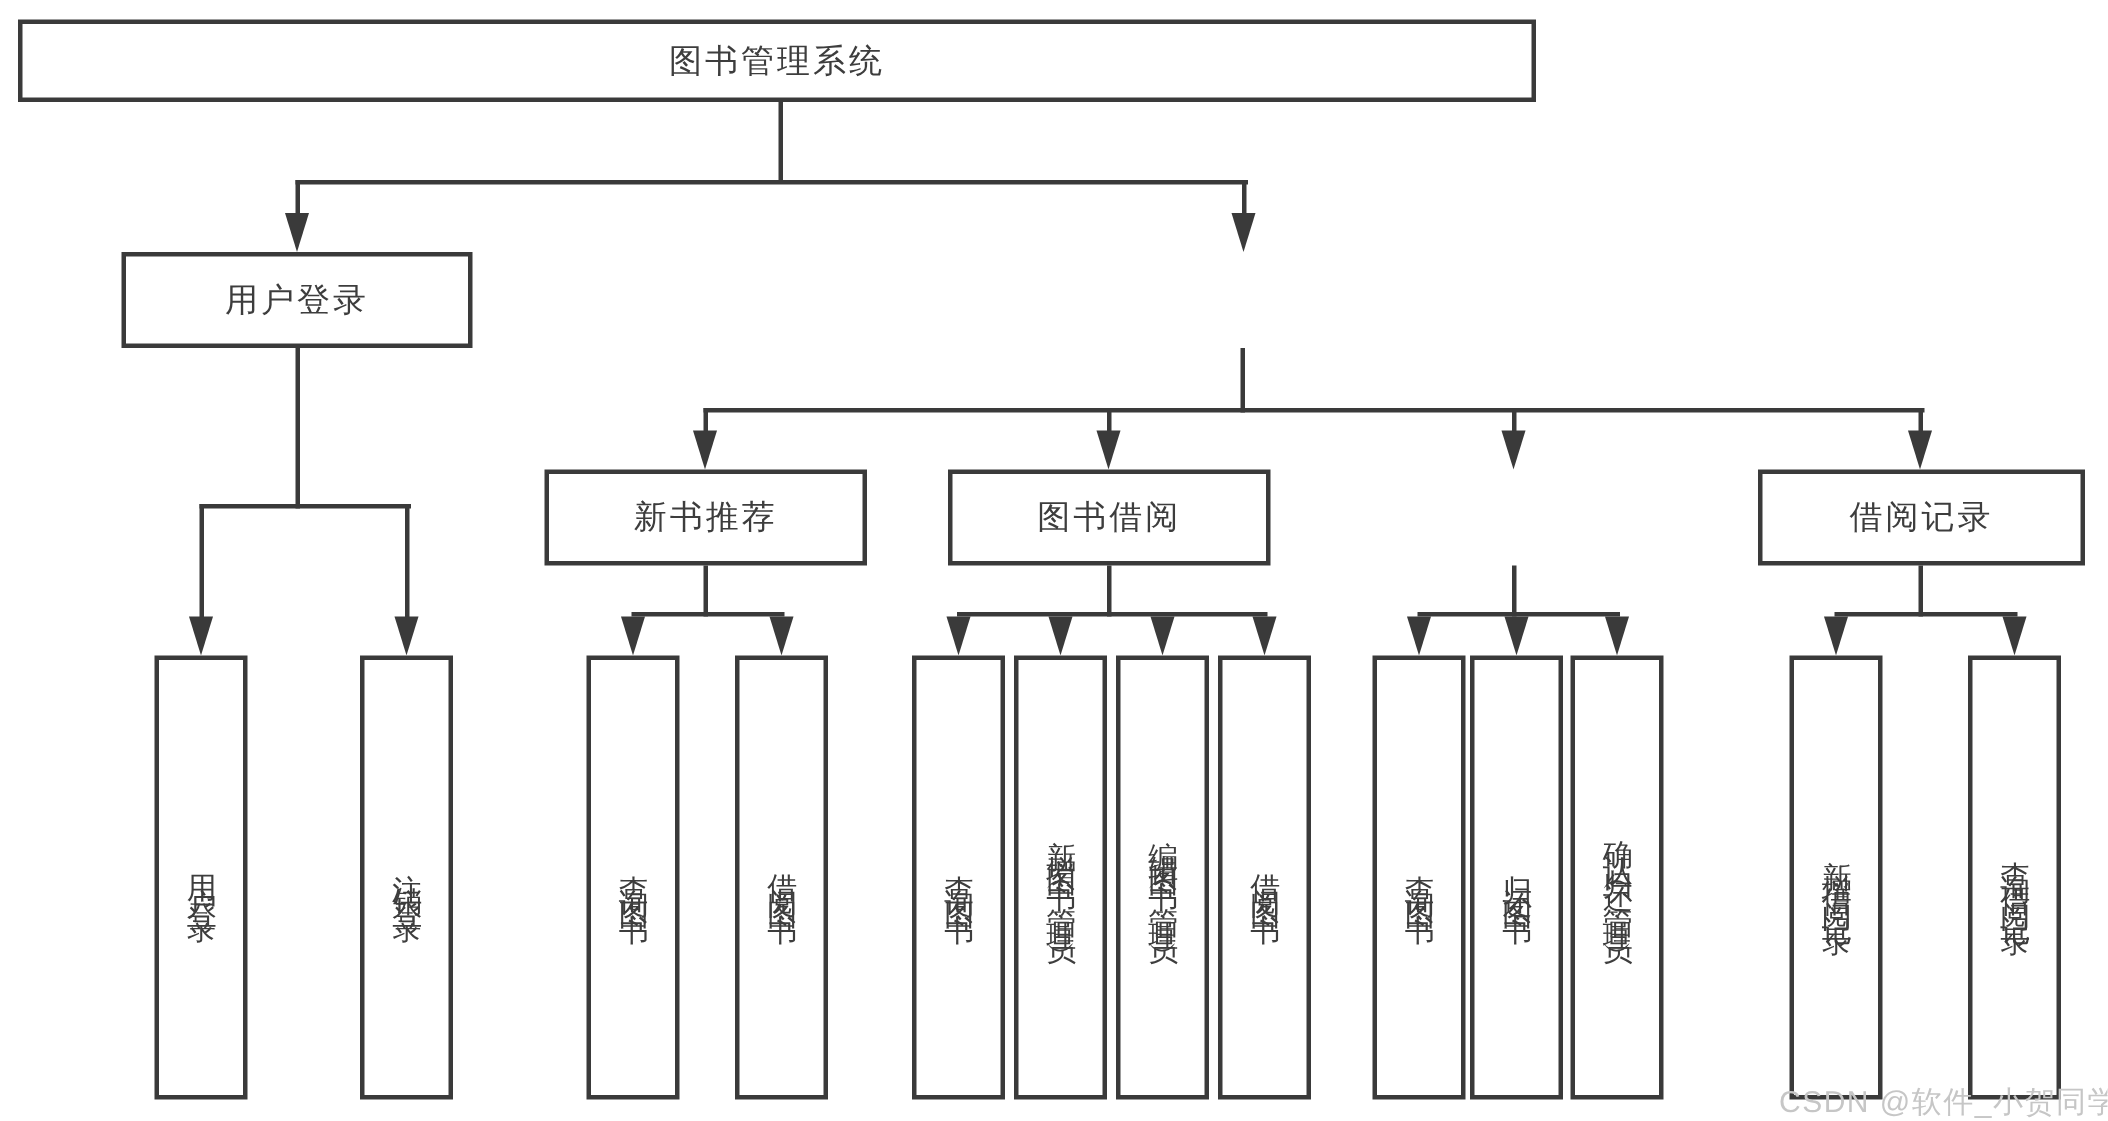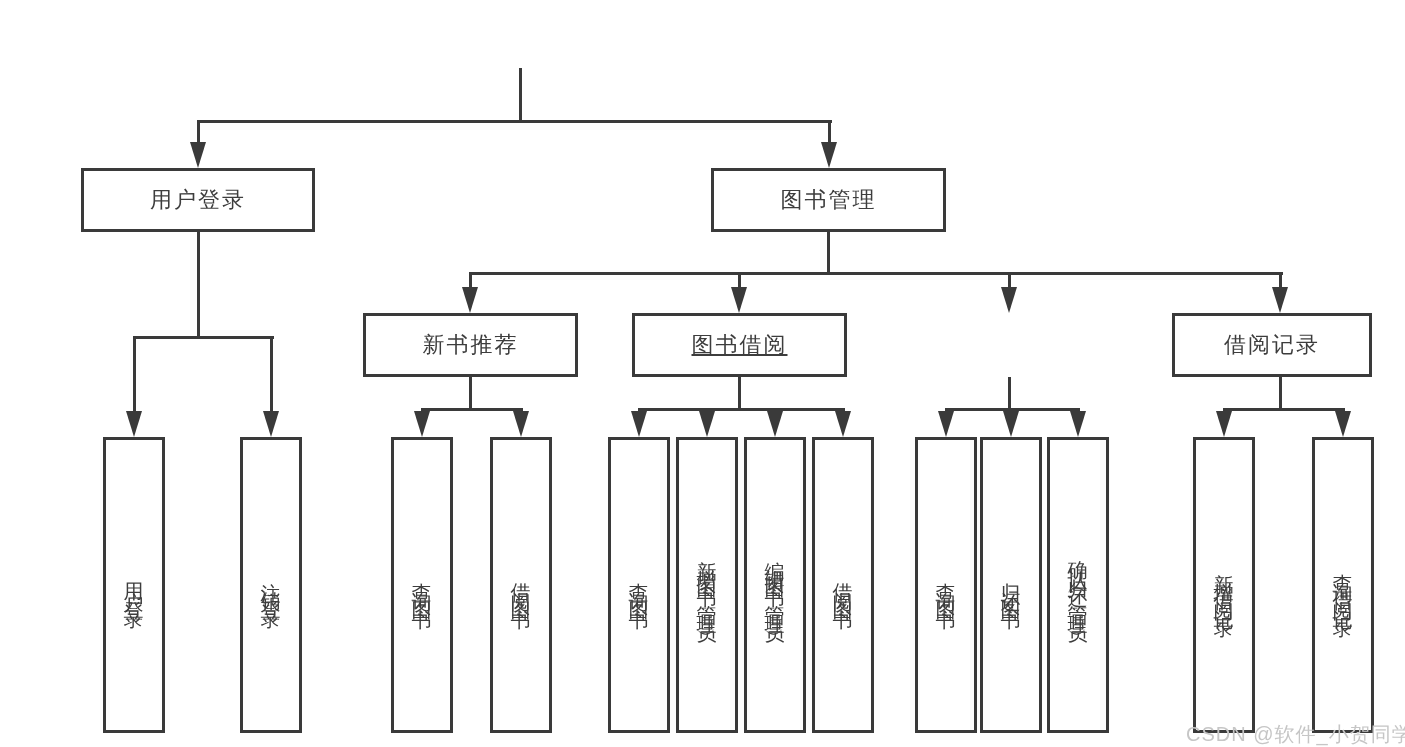--- a/index.html
+++ b/index.html
@@ -27,35 +27,35 @@
          border-top:26px solid var(--line);}
 
   .watermark{position:absolute;left:1186px;top:721px;font-size:20px;
              color:var(--watermark);letter-spacing:1px;white-space:nowrap;z-index:5;}
 </style>
 </head>
 <body>
 
 <div class="canvas">
 
+  <div class="node" style="left:12px;top:13px;width:1012px;height:55px;">
+    <span>图书管理系统</span>
+  </div>
 
   <div>
     <div class="v" style="left:519px;top:68px;height:52px;"></div>
     <div class="h" style="left:197px;top:120px;width:635px;"></div>
     <div class="v" style="left:197px;top:120px;height:24px;"></div>
     <div class="arrow" style="left:190px;top:142px;"></div>
     <div class="v" style="left:828px;top:120px;height:24px;"></div>
     <div class="arrow" style="left:821px;top:142px;"></div>
   </div>
 
   <div class="node" style="left:81px;top:168px;width:234px;height:64px;">
     <span>用户登录</span>
-  </div>
-  <div class="node" style="left:711px;top:168px;width:235px;height:64px;">
-    <span>图书管理</span>
   </div>
 
   <div>
     <div class="v" style="left:197px;top:232px;height:107px;"></div>
     <div class="h" style="left:133px;top:336px;width:141px;"></div>
     <div class="v" style="left:133px;top:336px;height:77px;"></div>
     <div class="arrow" style="left:126px;top:411px;"></div>
     <div class="v" style="left:270px;top:336px;height:77px;"></div>
     <div class="arrow" style="left:263px;top:411px;"></div>
   </div>
@@ -69,24 +69,24 @@
     <div class="arrow" style="left:731px;top:287px;"></div>
     <div class="v" style="left:1008px;top:272px;height:18px;"></div>
     <div class="arrow" style="left:1001px;top:287px;"></div>
     <div class="v" style="left:1279px;top:272px;height:18px;"></div>
     <div class="arrow" style="left:1272px;top:287px;"></div>
   </div>
 
   <div class="node" style="left:363px;top:313px;width:215px;height:64px;align-items:center;">
     <span>新书推荐</span>
   </div>
-  <div class="node" style="left:632px;top:313px;width:215px;height:64px;text-decoration:underline;">
+  <div class="node" style="left:632px;top:313px;width:215px;height:64px;">
     <span>图书借阅</span>
   </div>
-  <div class="node" style="left:1172px;top:313px;width:200px;height:64px;">
+  <div class="node" style="left:1172px;top:313px;width:218px;height:64px;">
     <span>借阅记录</span>
   </div>
 
   <div>
     <div class="v" style="left:469px;top:377px;height:34px;"></div>
     <div class="h" style="left:421px;top:408px;width:102px;"></div>
     <div class="arrow" style="left:414px;top:411px;"></div>
     <div class="arrow" style="left:513px;top:411px;"></div>
   </div>
 

